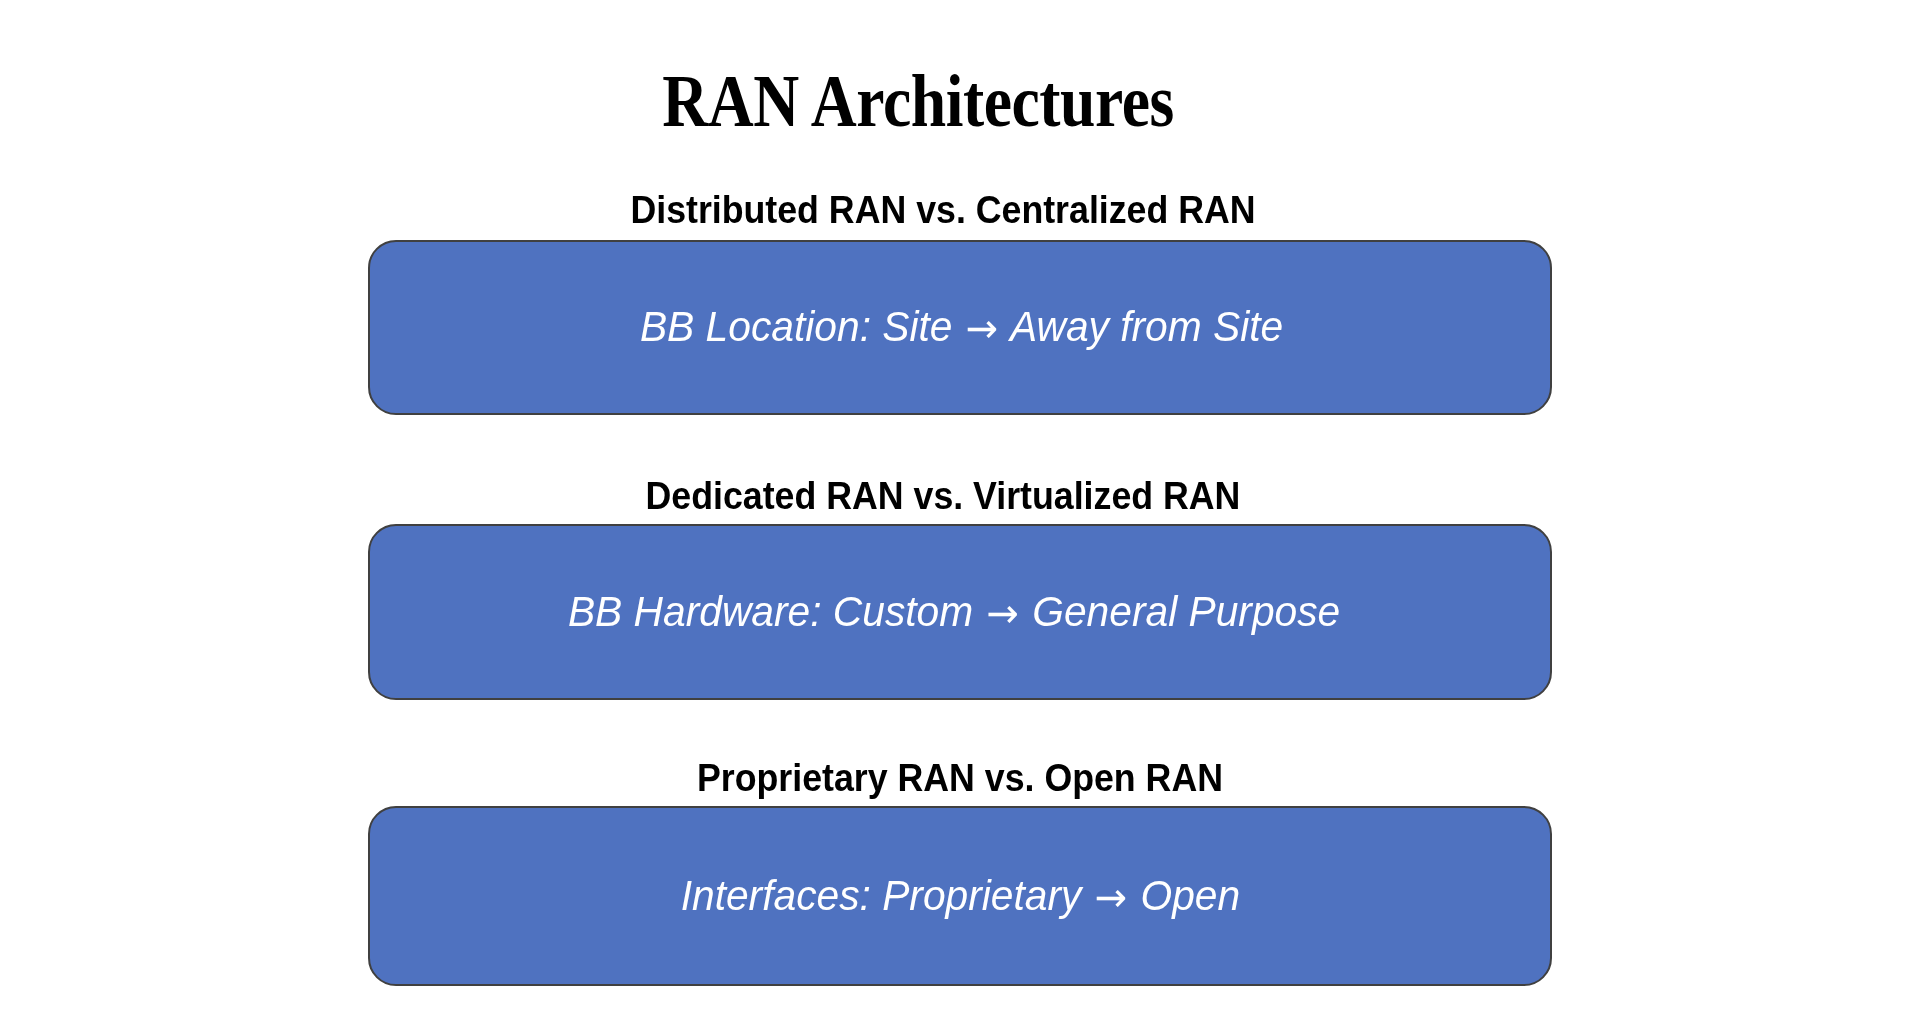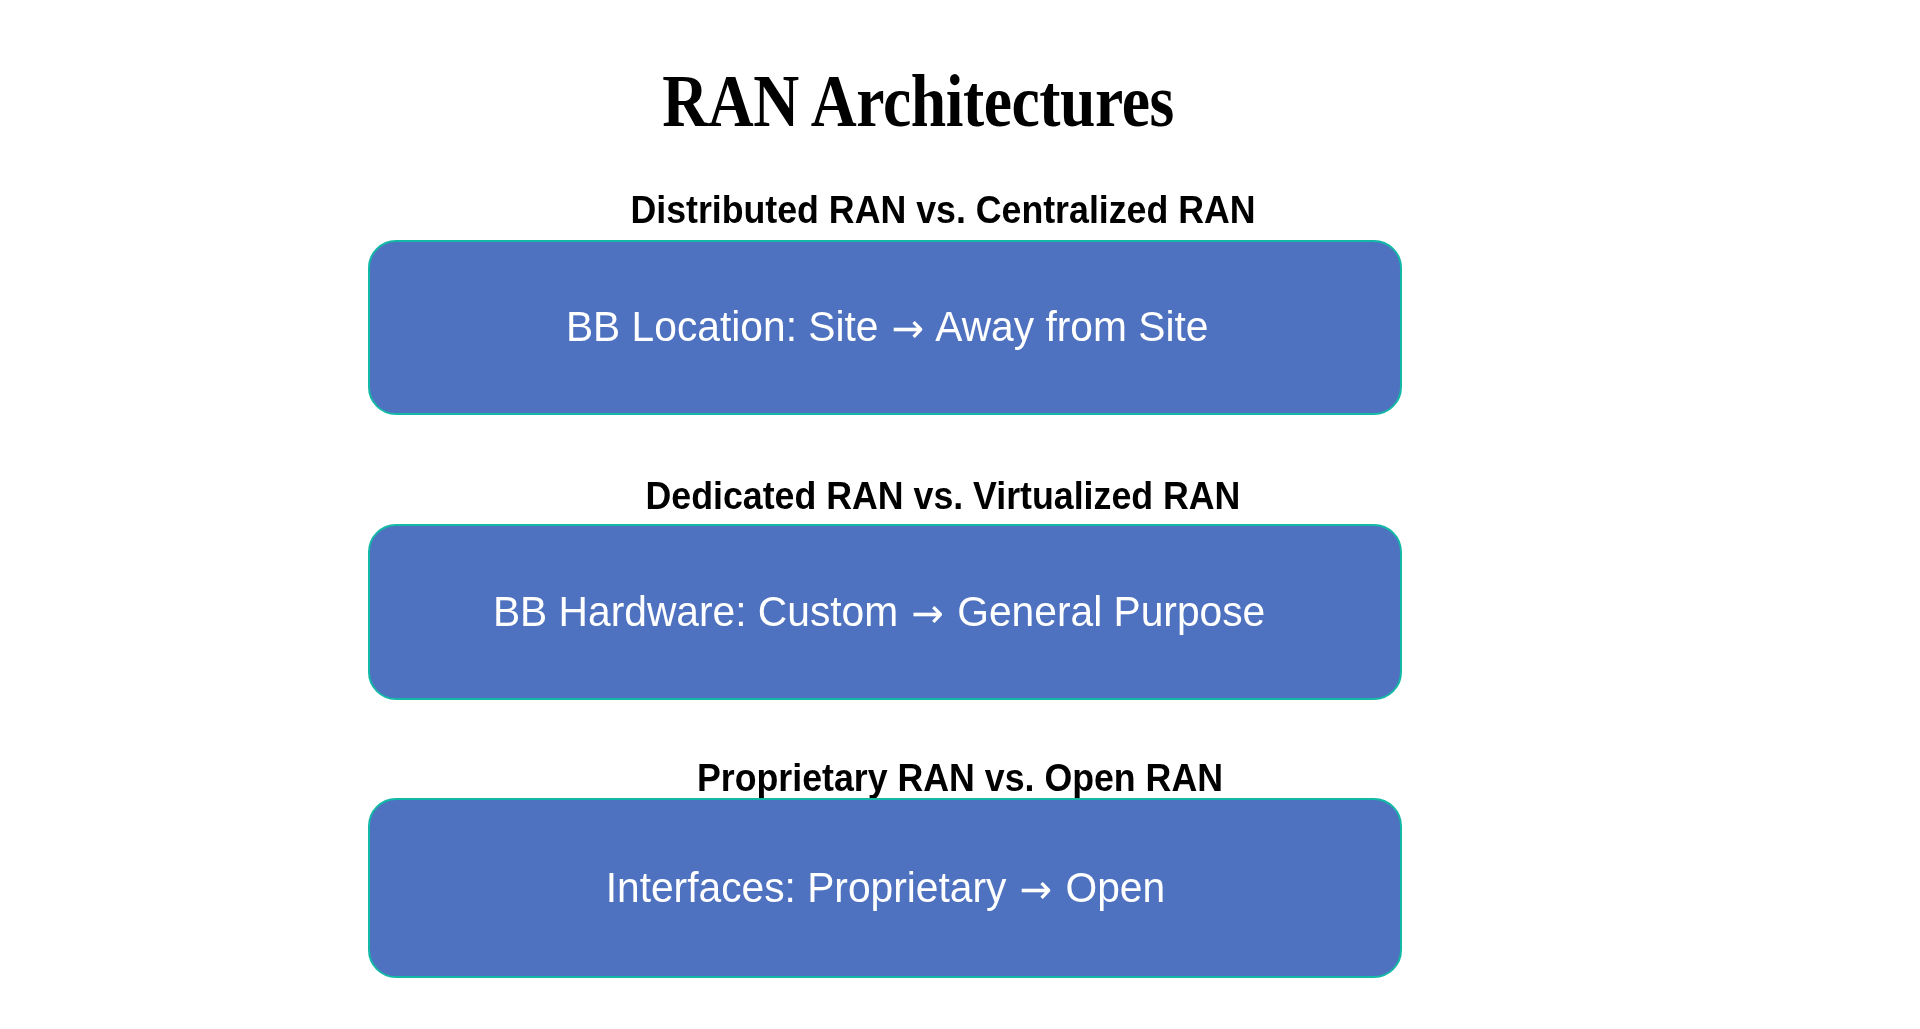--- a/index.html
+++ b/index.html
@@ -62,32 +62,33 @@
     color: #000000;
     white-space: nowrap;
     transform: scaleX(0.94);
     transform-origin: 50% 50%;
   }
   .section-3 .section-heading { width: 1920px; }
 
   .ran-box {
     position: absolute;
     left: 368px;
-    width: 1034px;
+    width: 1184px;
     box-sizing: border-box;
     background: #4F72C0;
-    border: 2px solid #14b8a6;
+    border: 2px solid #404040;
     border-radius: 28px;
     display: flex;
     align-items: center;
     justify-content: center;
+    font-style: italic;
   }
   .section-1 .ran-box { top: 52px; height: 175px; }
   .section-2 .ran-box { top: 50px; height: 176px; justify-content: center; }
-  .section-3 .ran-box { top: 42px; height: 180px; }
+  .section-3 .ran-box { top: 50px; height: 180px; }
 
   .ran-box-text {
     font-family: "Liberation Sans", sans-serif;
     font-weight: normal;
     font-size: 42px;
     line-height: 50px;
     color: #FFFFFF;
     white-space: nowrap;
     text-align: center;
     transform: scaleX(0.97);

